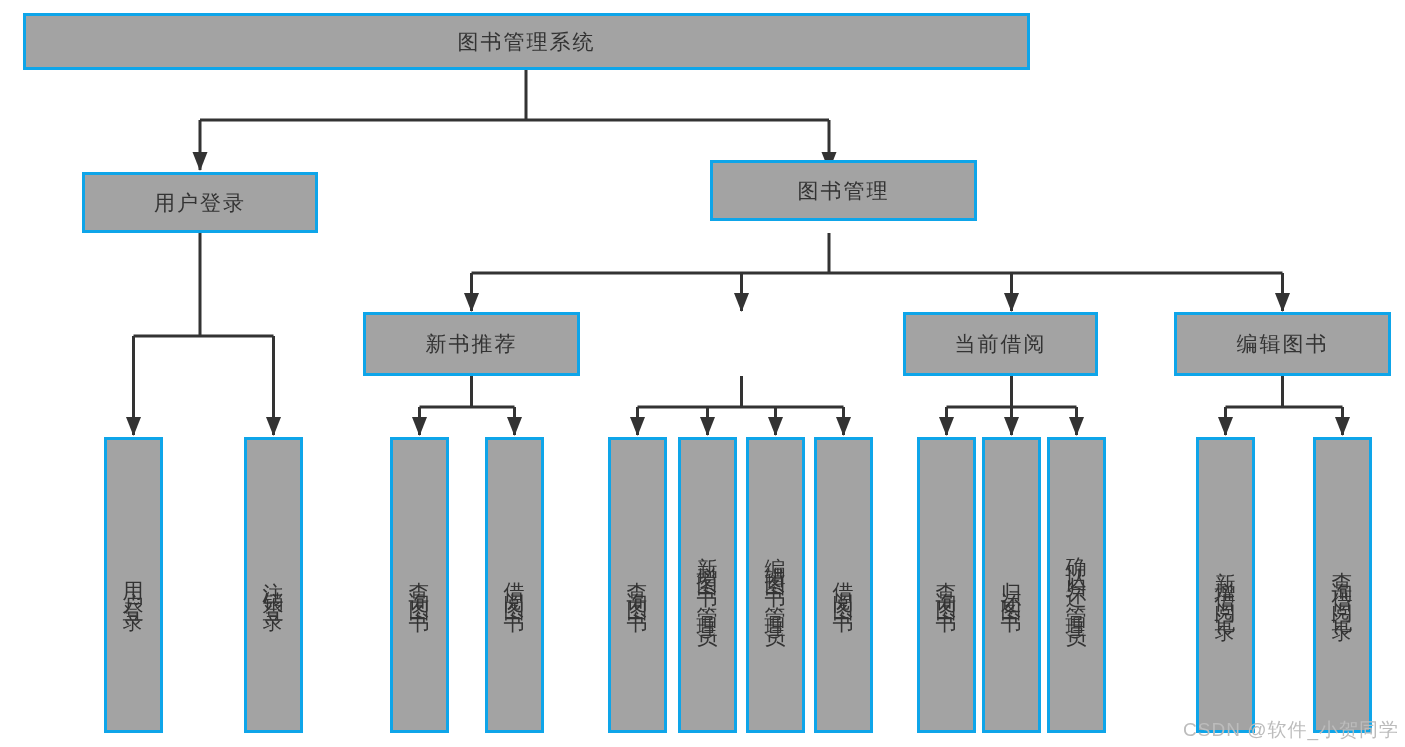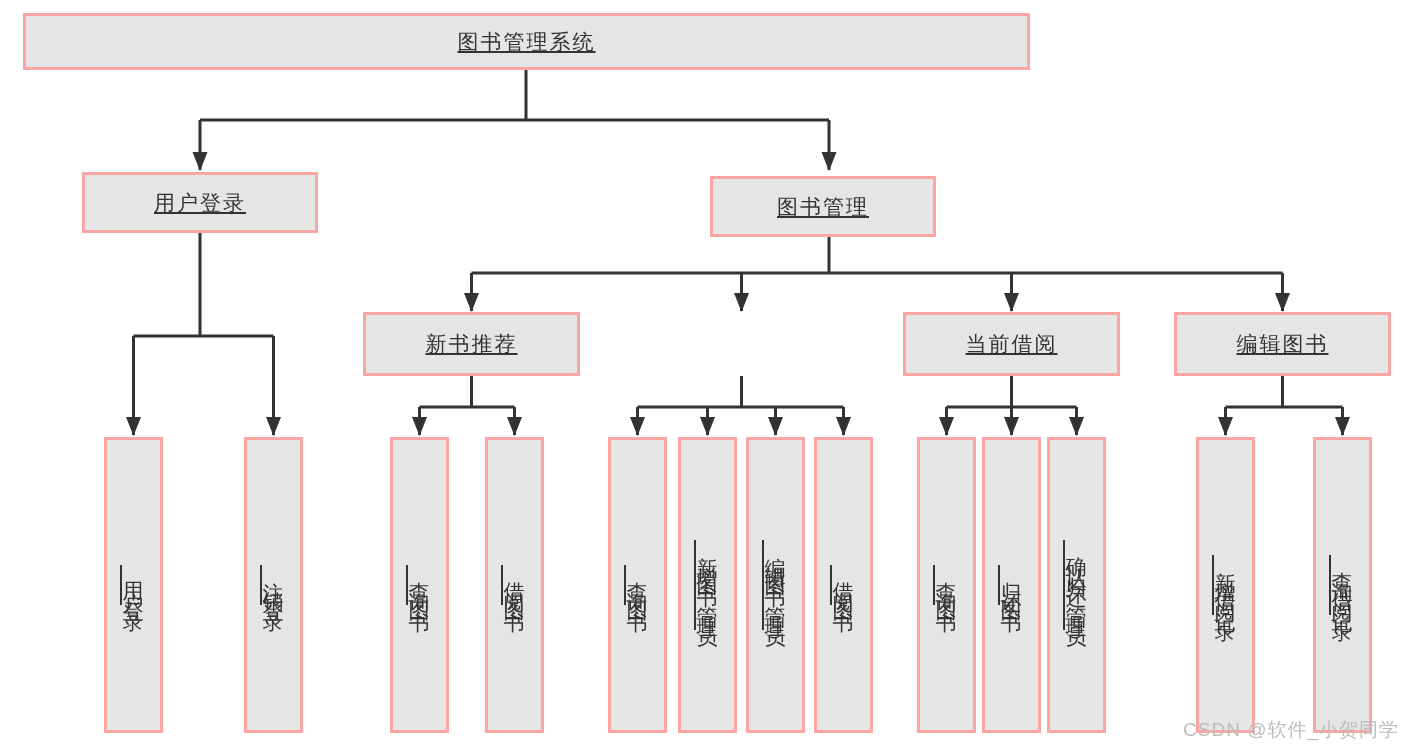--- a/index.html
+++ b/index.html
@@ -2,23 +2,23 @@
 <html><head>
 <meta charset="utf-8">
 <style>
   html,body{margin:0;padding:0;background:#ffffff;}
   .stage{
     position:relative;width:1405px;height:747px;background:#ffffff;
     font-family:"Liberation Sans","DejaVu Sans",sans-serif;overflow:hidden;
   }
   svg.connectors{position:absolute;left:0;top:0;z-index:0;}
   .box{
-    position:absolute;box-sizing:border-box;background:#e5e5e5;
-    border:3px solid #fca5a5;display:flex;align-items:center;justify-content:center;
-    color:#333333;z-index:1;text-decoration:underline;
+    position:absolute;box-sizing:border-box;background:#a3a3a3;
+    border:3px solid #0ea5e9;display:flex;align-items:center;justify-content:center;
+    color:#333333;z-index:1;
   }
   .hbox .lbl{font-size:21px;letter-spacing:2px;white-space:nowrap;}
   .vbox .lbl{
     writing-mode:vertical-rl;text-orientation:mixed;
     font-size:21px;letter-spacing:10px;line-height:1;
   }
   .watermark{
     position:absolute;right:6px;bottom:4px;font-size:19px;color:#bcbcbc;
     letter-spacing:1px;z-index:5;white-space:nowrap;
   }
@@ -61,28 +61,28 @@
     </g>
   </svg>
 
   <div class="box hbox" style="left:23px;top:13px;width:1007px;height:57px">
     <span class="lbl">图书管理系统</span>
   </div>
 
   <div class="box hbox" style="left:82px;top:172px;width:236px;height:61px">
     <span class="lbl">用户登录</span>
   </div>
-  <div class="box hbox" style="left:710px;top:176px;width:226px;height:61px">
+  <div class="box hbox" style="left:710px;top:160px;width:267px;height:61px">
     <span class="lbl">图书管理</span>
   </div>
 
   <div class="box hbox" style="left:363px;top:312px;width:217px;height:64px">
     <span class="lbl">新书推荐</span>
   </div>
-  <div class="box hbox" style="left:903px;top:312px;width:217px;height:64px">
+  <div class="box hbox" style="left:903px;top:312px;width:195px;height:64px">
     <span class="lbl">当前借阅</span>
   </div>
   <div class="box hbox" style="left:1174px;top:312px;width:217px;height:64px">
     <span class="lbl">编辑图书</span>
   </div>
 
   <div class="box vbox" style="left:104px;top:437px;width:59px;height:296px">
     <span class="lbl">用户登录</span>
   </div>
   <div class="box vbox" style="left:244px;top:437px;width:59px;height:296px">

